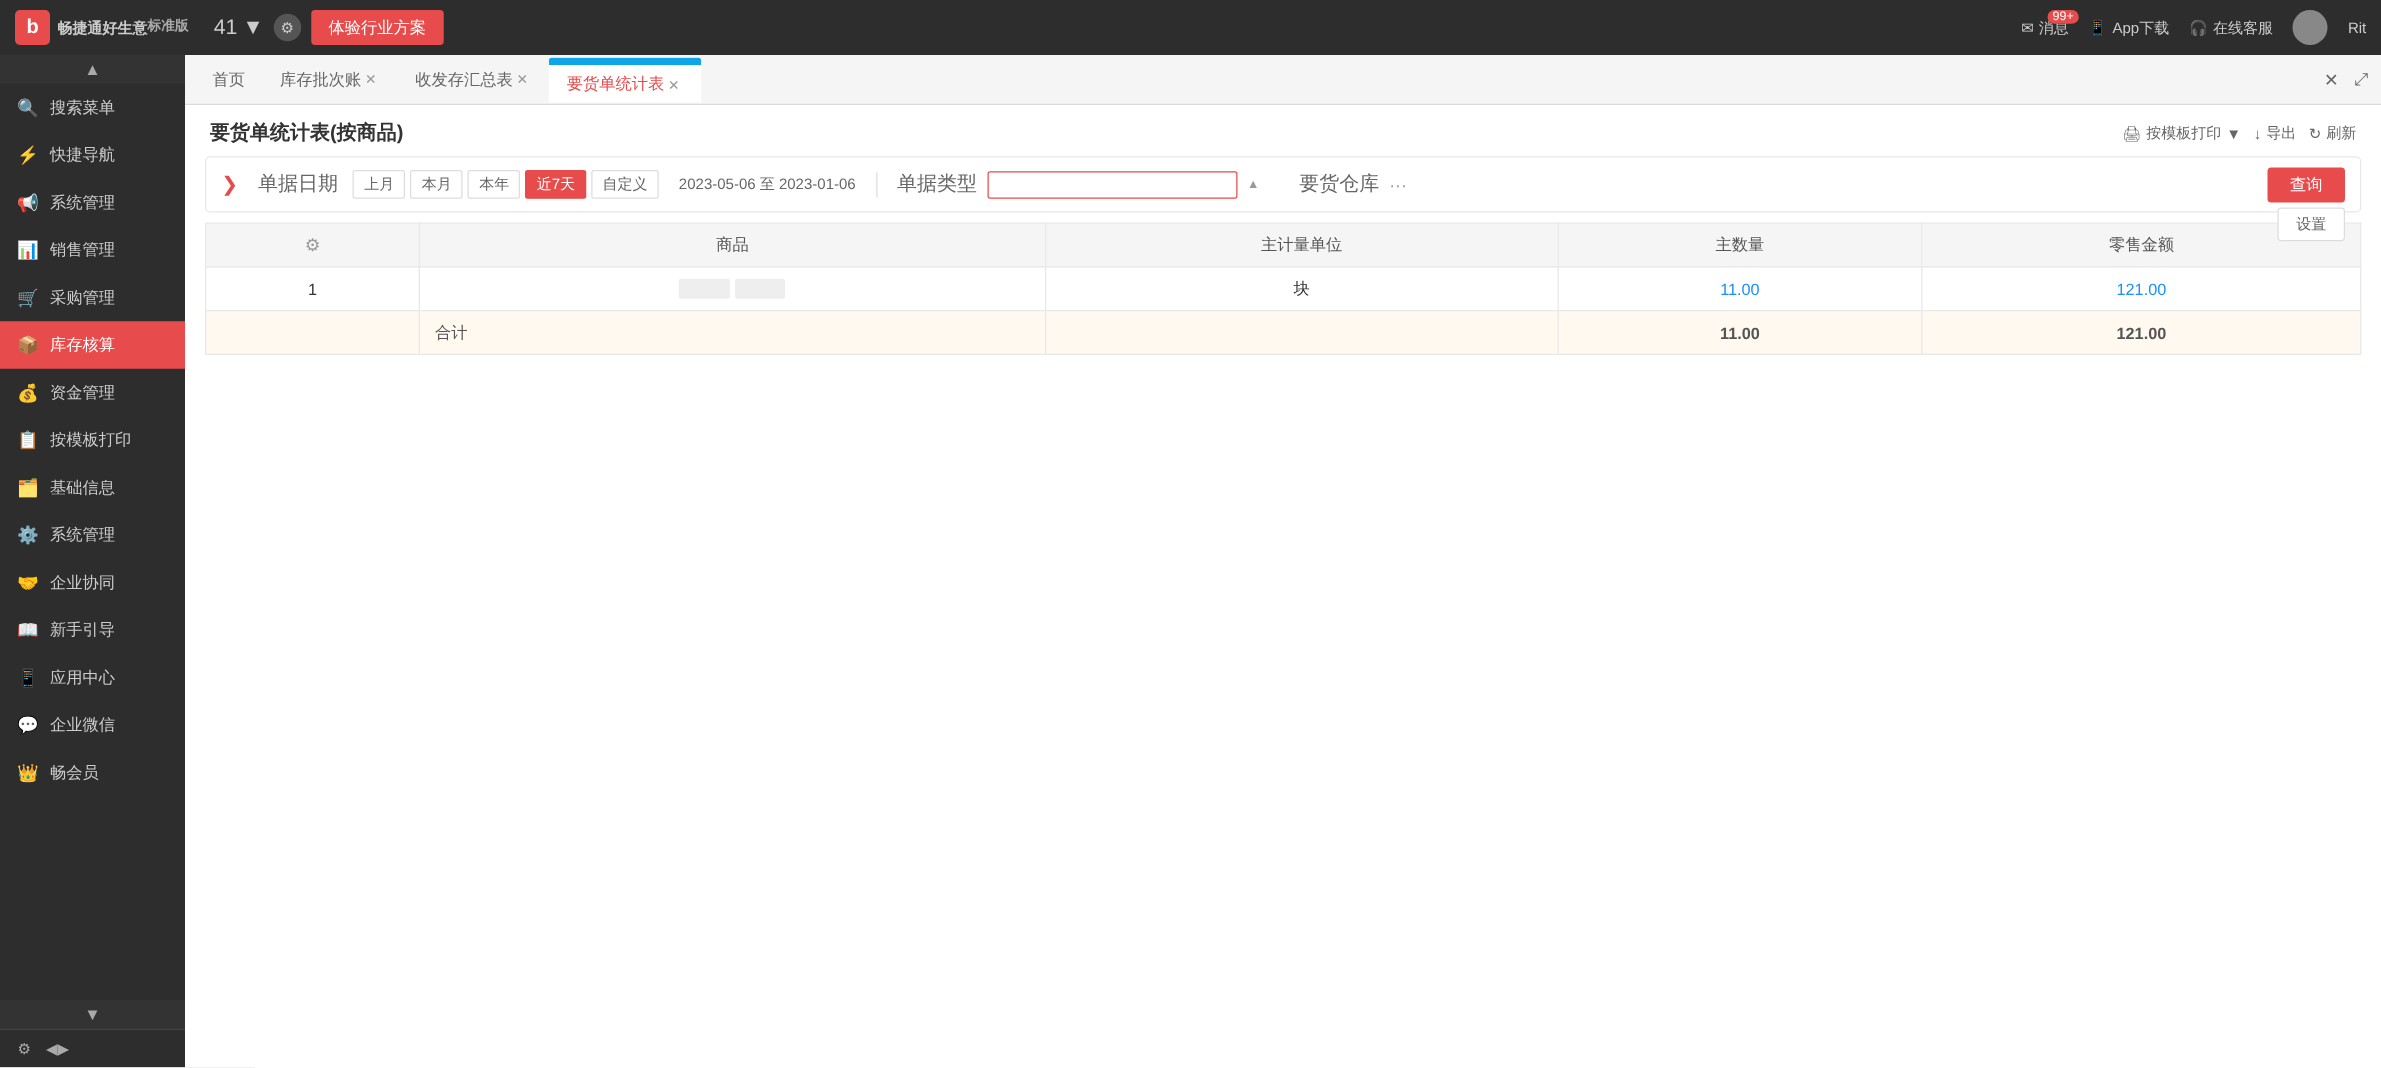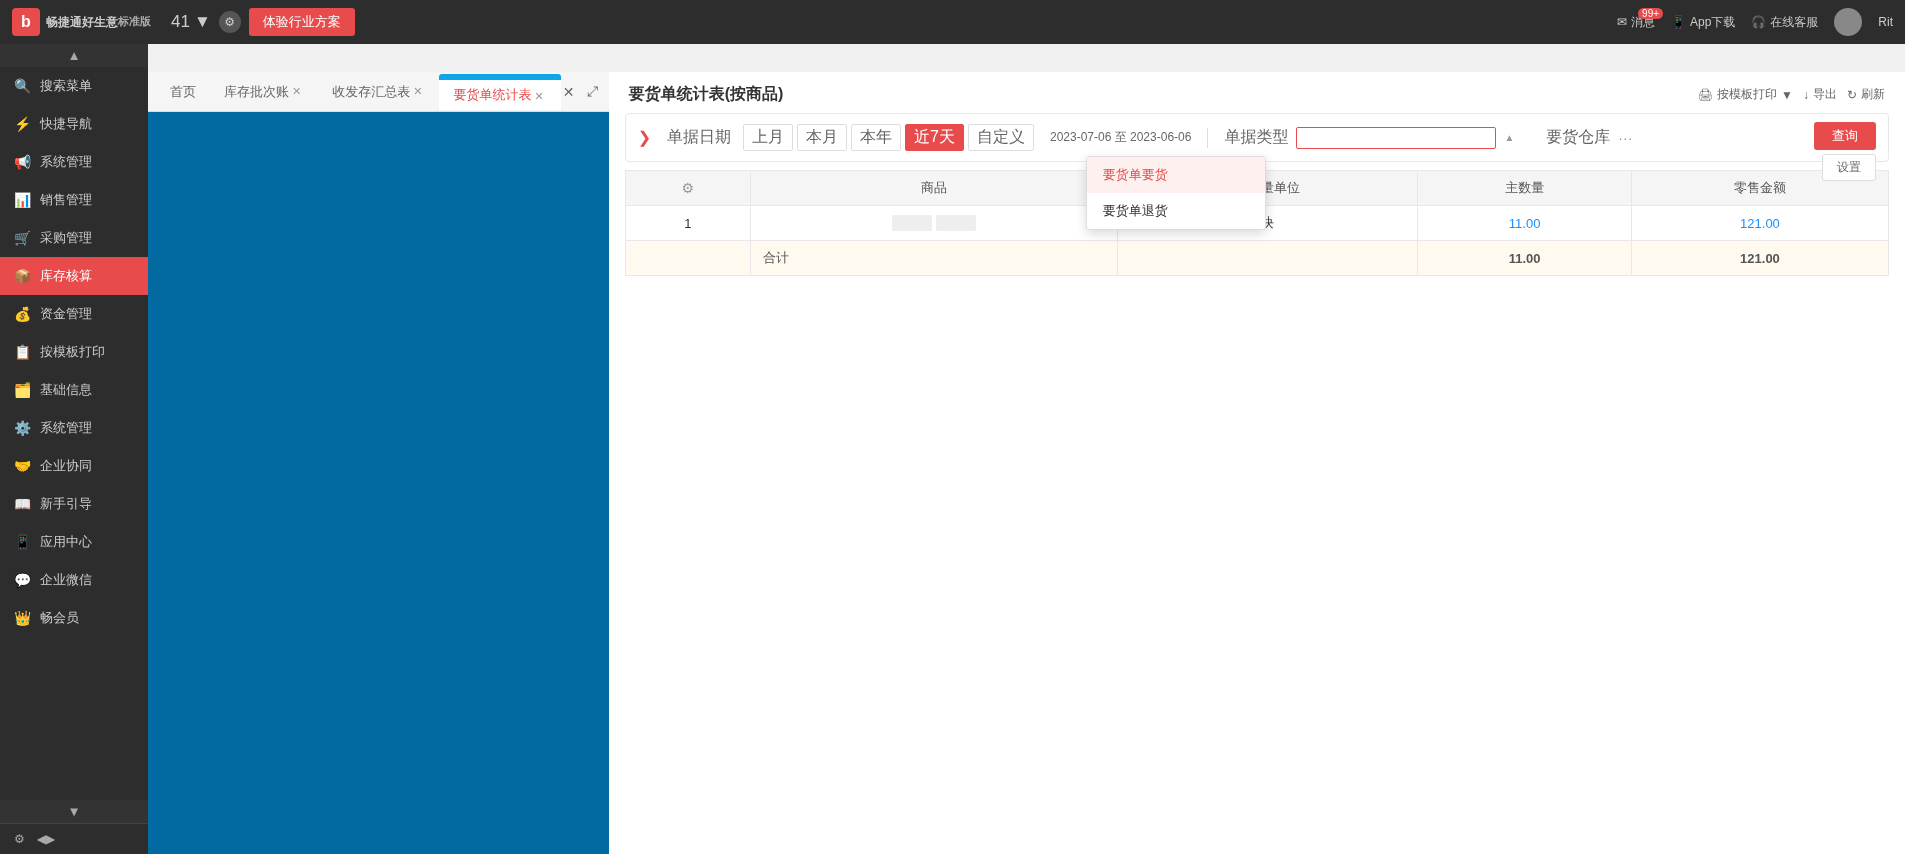--- a/index.html
+++ b/index.html
@@ -3,21 +3,21 @@
   <meta charset="utf-8">
   <style>
     * { box-sizing: border-box; margin: 0; padding: 0; }
     body { font-family: "Microsoft YaHei", sans-serif; font-size: 13px; background: #f0f0f0; overflow: hidden; }
 
     
     .app-wrapper { display: flex; flex-direction: column; height: 854px; width: 1905px; }
     .top-bar { height: 44px; background: #2d2d2d; display: flex; align-items: center; padding: 0 12px; flex-shrink: 0; }
     .main-area { display: flex; flex: 1; overflow: hidden; }
     .sidebar { width: 148px; background: #2d2d2d; display: flex; flex-direction: column; flex-shrink: 0; color: #ccc; }
-    .content-area { flex: 1; display: flex; flex-direction: row; background: #0369a1; overflow: hidden; margin-top: 28px; }
+    .content-area { flex: 1; display: flex; flex-direction: column; background: #fca5a5; overflow: hidden; }
     .tab-bar { height: 40px; background: #f5f5f5; display: flex; align-items: center; padding: 0 8px; border-bottom: 1px solid #ddd; flex-shrink: 0; }
     .page-content { flex: 1; background: #fff; overflow: auto; position: relative; }
 
     
     .top-bar-left { display: flex; align-items: center; gap: 8px; }
     .logo-area { display: flex; align-items: center; gap: 6px; color: #fff; font-weight: bold; font-size: 14px; }
     .logo-icon { width: 28px; height: 28px; background: #e84b4b; border-radius: 4px; display: flex; align-items: center; justify-content: center; color: #fff; font-size: 16px; font-weight: bold; }
     .logo-text { display: flex; flex-direction: row; line-height: 1.2; }
     .logo-text span:first-child { font-size: 12px; color: #ccc; }
     .logo-text span:last-child { font-size: 11px; color: #aaa; }
@@ -56,21 +56,21 @@
     .page-header { padding: 12px 20px 8px; display: flex; align-items: center; justify-content: space-between; }
     .page-title { font-size: 16px; font-weight: bold; color: #333; }
     .page-actions { display: flex; align-items: center; gap: 10px; }
     .action-btn { display: flex; align-items: center; gap: 4px; color: #666; font-size: 12px; cursor: pointer; }
 
     
     .filter-bar { background: #fff; border: 1px solid #e8e8e8; border-radius: 4px; margin: 0 16px 8px; padding: 10px 12px; position: relative; }
     .filter-row { display: flex; align-items: center; gap: 12px; flex-wrap: wrap; }
     .filter-label { color: #666; font-size: 16px; white-space: nowrap; }
     .filter-date-btns { display: flex; gap: 4px; }
-    .date-btn { padding: 2px 8px; border: 1px solid #ddd; border-radius: 2px; font-size: 16px; color: #666; cursor: pointer; background: #fff; }
+    .date-btn { padding: 2px 8px; border: 1px solid #ddd; border-radius: 2px; font-size: 12px; color: #666; cursor: pointer; background: #fff; }
     .date-btn.hot { background: #e84b4b; color: #fff; border-color: #e84b4b; }
     .date-range { color: #666; font-size: 12px; margin-left: 4px; }
     .filter-separator { width: 1px; height: 20px; background: #ddd; margin: 0 4px; }
     .filter-select-area { display: flex; align-items: center; gap: 8px; }
     .filter-input { border: 1px solid #e84b4b; border-radius: 2px; padding: 3px 8px; font-size: 12px; color: #333; min-width: 200px; outline: none; }
     .select-arrow { color: #999; cursor: pointer; font-size: 10px; }
     .warehouse-area { display: flex; align-items: center; gap: 4px; margin-left: 20px; }
     .warehouse-more { color: #999; font-size: 14px; cursor: pointer; margin-left: 4px; }
     .query-btn { background: #e84b4b; color: #fff; border: none; border-radius: 3px; padding: 5px 18px; font-size: 13px; cursor: pointer; position: absolute; right: 12px; top: 8px; }
     .set-btn { background: #fff; color: #666; border: 1px solid #ddd; border-radius: 3px; padding: 4px 14px; font-size: 12px; cursor: pointer; position: absolute; right: 12px; top: 40px; }
@@ -258,39 +258,35 @@
           <div class="filter-row">
             <span class="expand-btn">❯</span>
             <span class="filter-label">单据日期</span>
             <div class="filter-date-btns">
               <button class="date-btn">上月</button>
               <button class="date-btn">本月</button>
               <button class="date-btn">本年</button>
               <button class="date-btn hot">近7天</button>
               <button class="date-btn">自定义</button>
             </div>
-            <span class="date-range">2023-07-06 至 2023-06-06</span>
+            <span class="date-range">2023-05-06 至 2023-01-06</span>
             <div class="filter-separator"></div>
             <div class="filter-select-area">
               <span class="filter-label">单据类型</span>
               <input class="filter-input" type="text" value="" style="border-color: rgb(232, 75, 75);">
               <span class="select-arrow">▲</span>
             </div>
             <div class="warehouse-area">
               <span class="filter-label">要货仓库</span>
               <span class="warehouse-more">···</span>
             </div>
           </div>
           <button class="query-btn">查询</button>
           <button class="set-btn">设置</button>
 
-          <div class="dropdown-overlay" style="top: 42px; left: 460px;">
-            <div class="dropdown-item selected">要货单要货</div>
-            <div class="dropdown-item">要货单退货</div>
-          </div>
         </div>
 
         <div class="table-area">
           <table class="data-table">
             <thead>
               <tr>
                 <th><span class="table-gear">⚙</span></th>
                 <th>商品</th>
                 <th>主计量单位</th>
                 <th>主数量</th>

